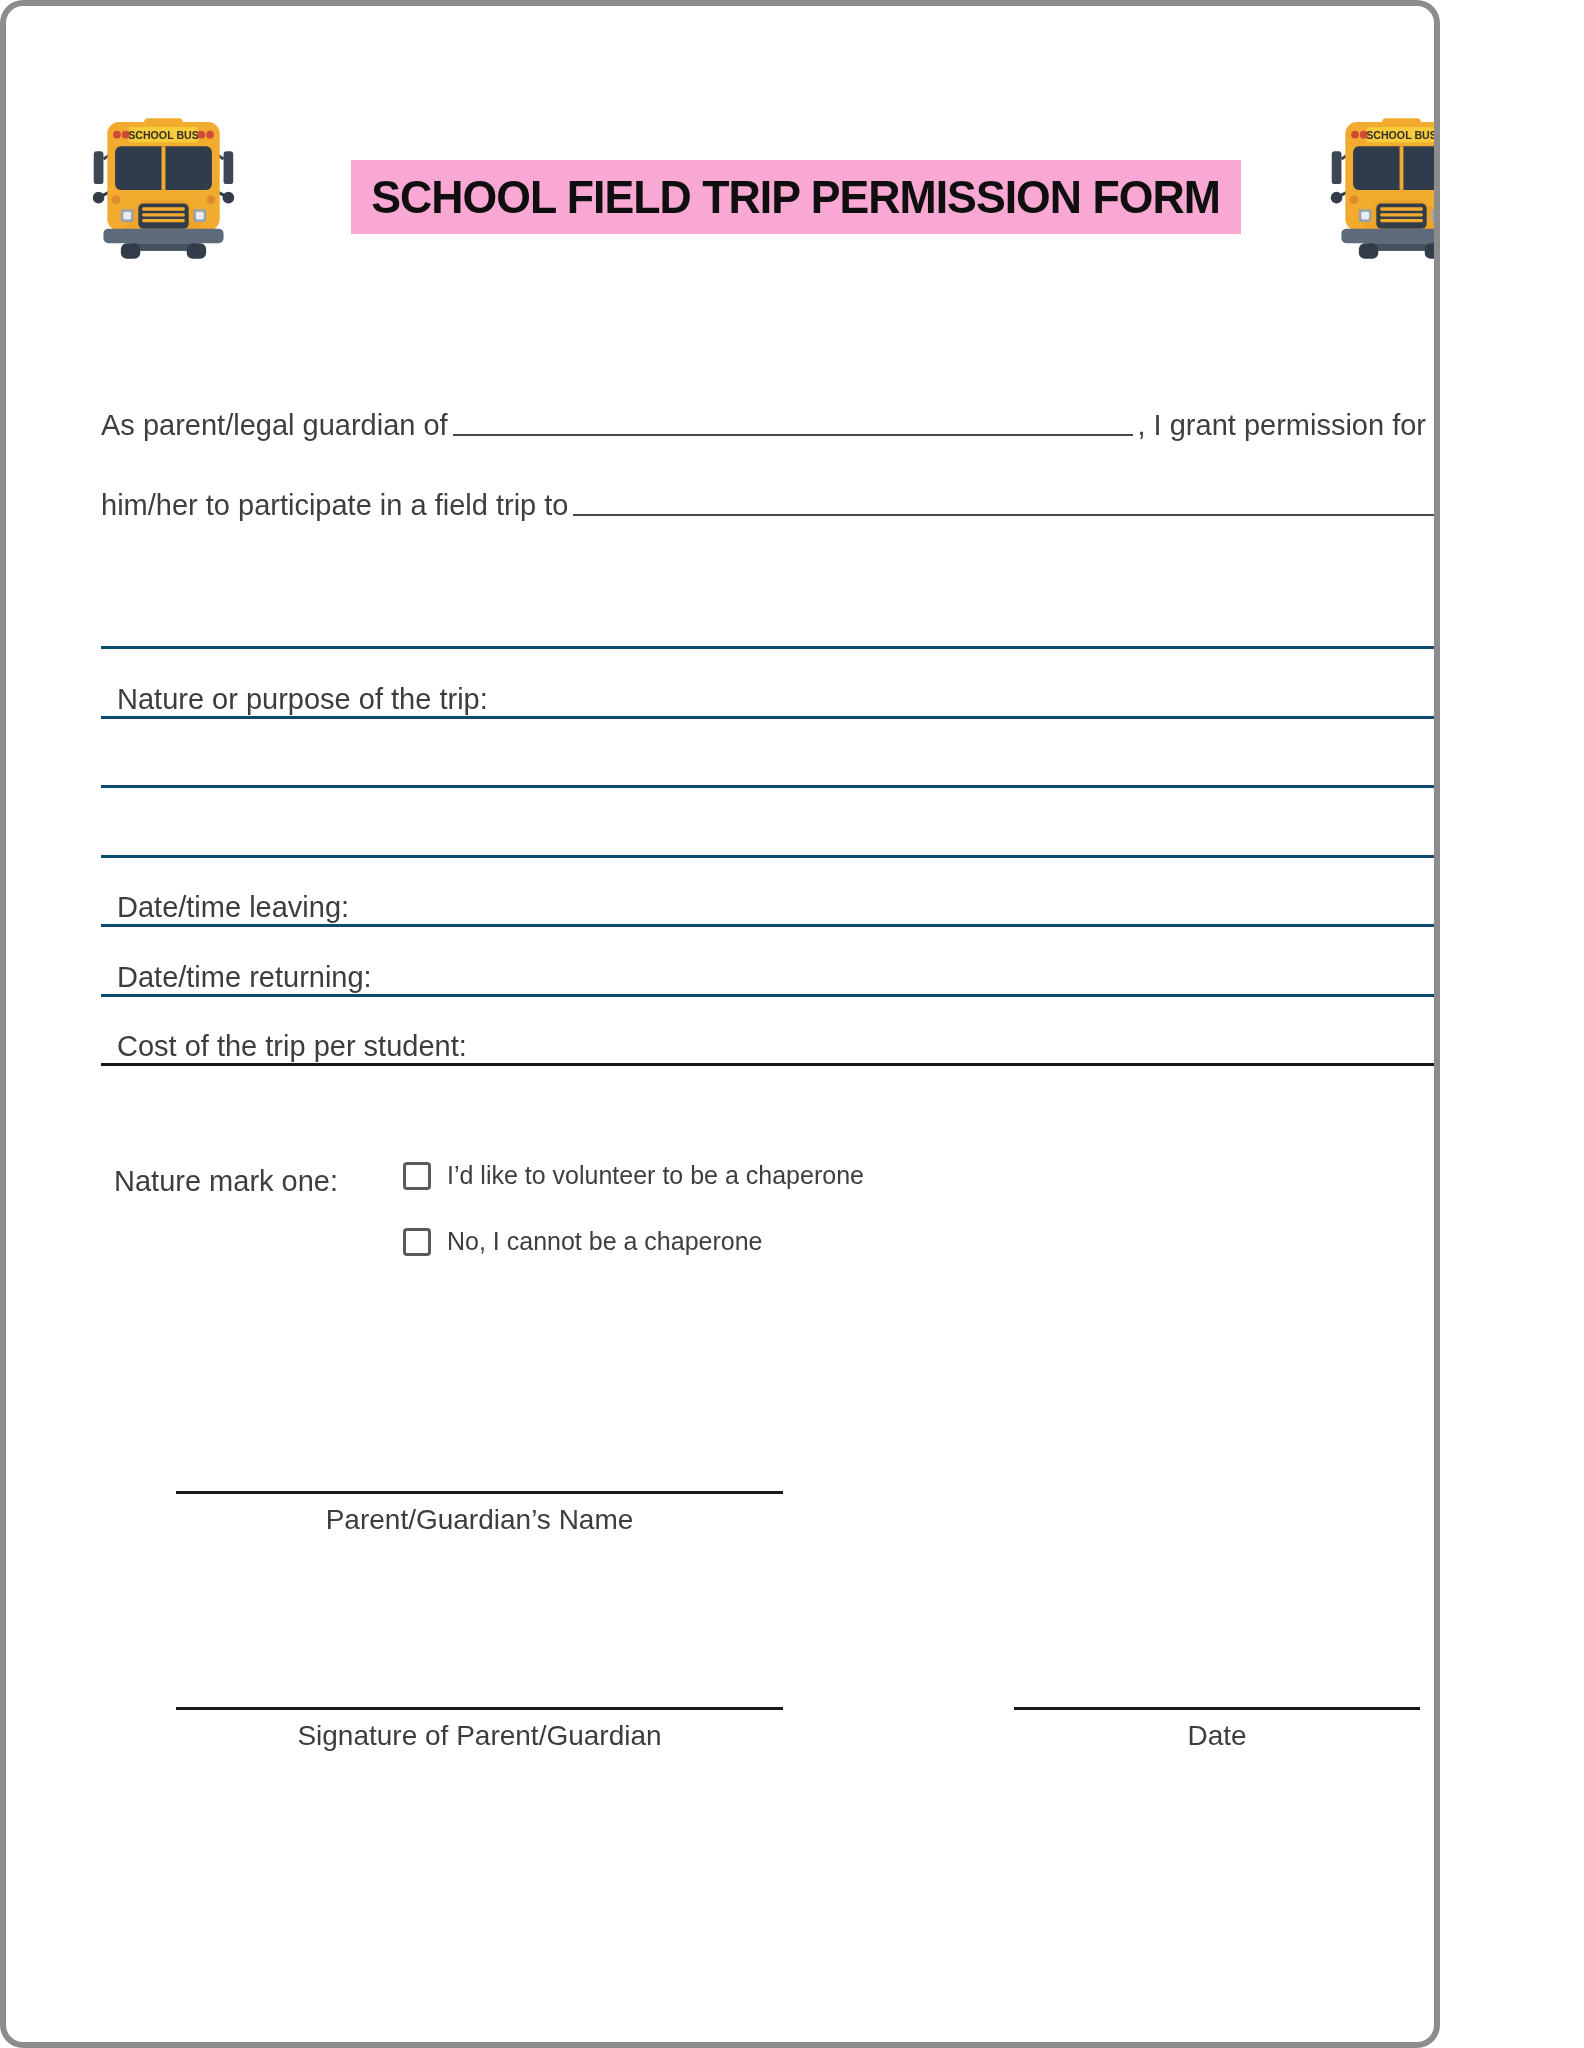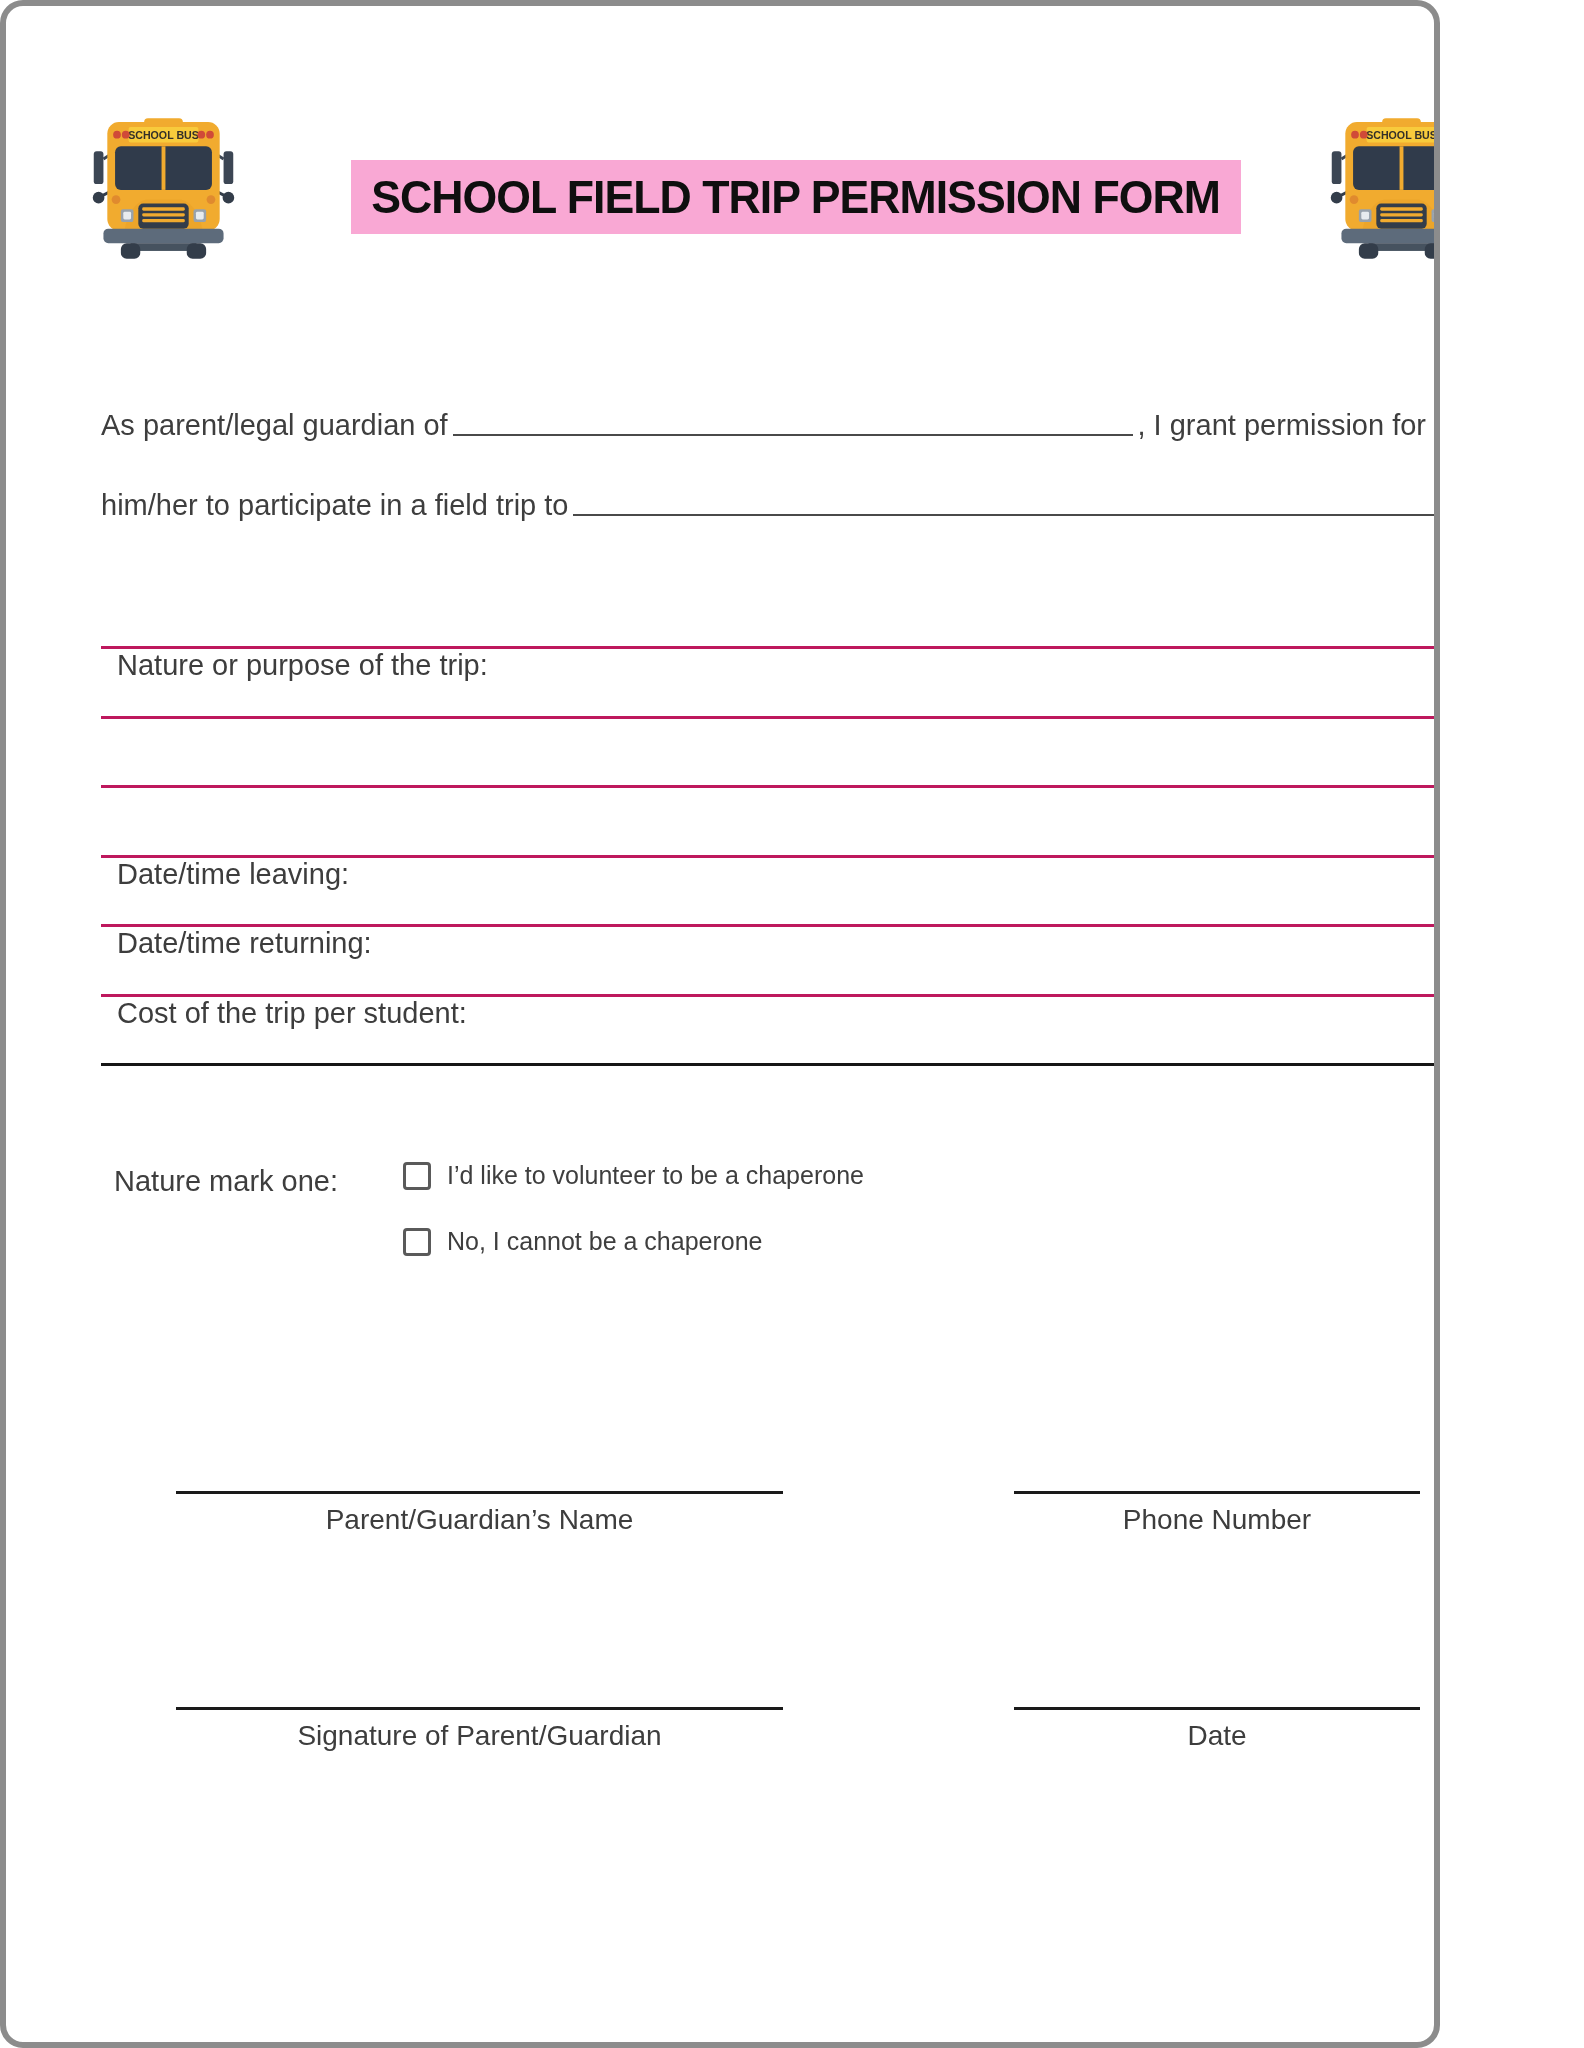--- a/index.html
+++ b/index.html
@@ -53,23 +53,23 @@
   }
 
   .details-table {
     position: absolute;
     left: 95px; top: 640px;
     width: 1393px;
     border-bottom: 3px solid #161616;
   }
   .trow {
     display: flex;
-    align-items: flex-start;
+    align-items: flex-end;
     height: 66.5px;
-    border-top: 3px solid #be185d;
+    border-top: 3px solid #0c4a6e;
   }
   .tlabel {
     font-size: 29px;
     color: #3d3d3d;
     padding-left: 16px;
     white-space: nowrap;
   }
   .tfield { flex: 1 1 auto; align-self: stretch; }
 
   .prompt {
@@ -242,24 +242,20 @@
   </div>
   <div class="option option-2">
     <span class="checkbox"></span>
     <span class="olabel">No, I cannot be a chaperone</span>
   </div>
 
   <div class="sig sig-a1">
     <div class="sig-line"></div>
     <div class="sig-label">Parent/Guardian’s Name</div>
   </div>
-  <div class="sig sig-b1">
-    <div class="sig-line"></div>
-    <div class="sig-label">Phone Number</div>
-  </div>
 
   <div class="sig sig-a2">
     <div class="sig-line"></div>
     <div class="sig-label">Signature of Parent/Guardian</div>
   </div>
   <div class="sig sig-b2">
     <div class="sig-line"></div>
     <div class="sig-label">Date</div>
   </div>
 

